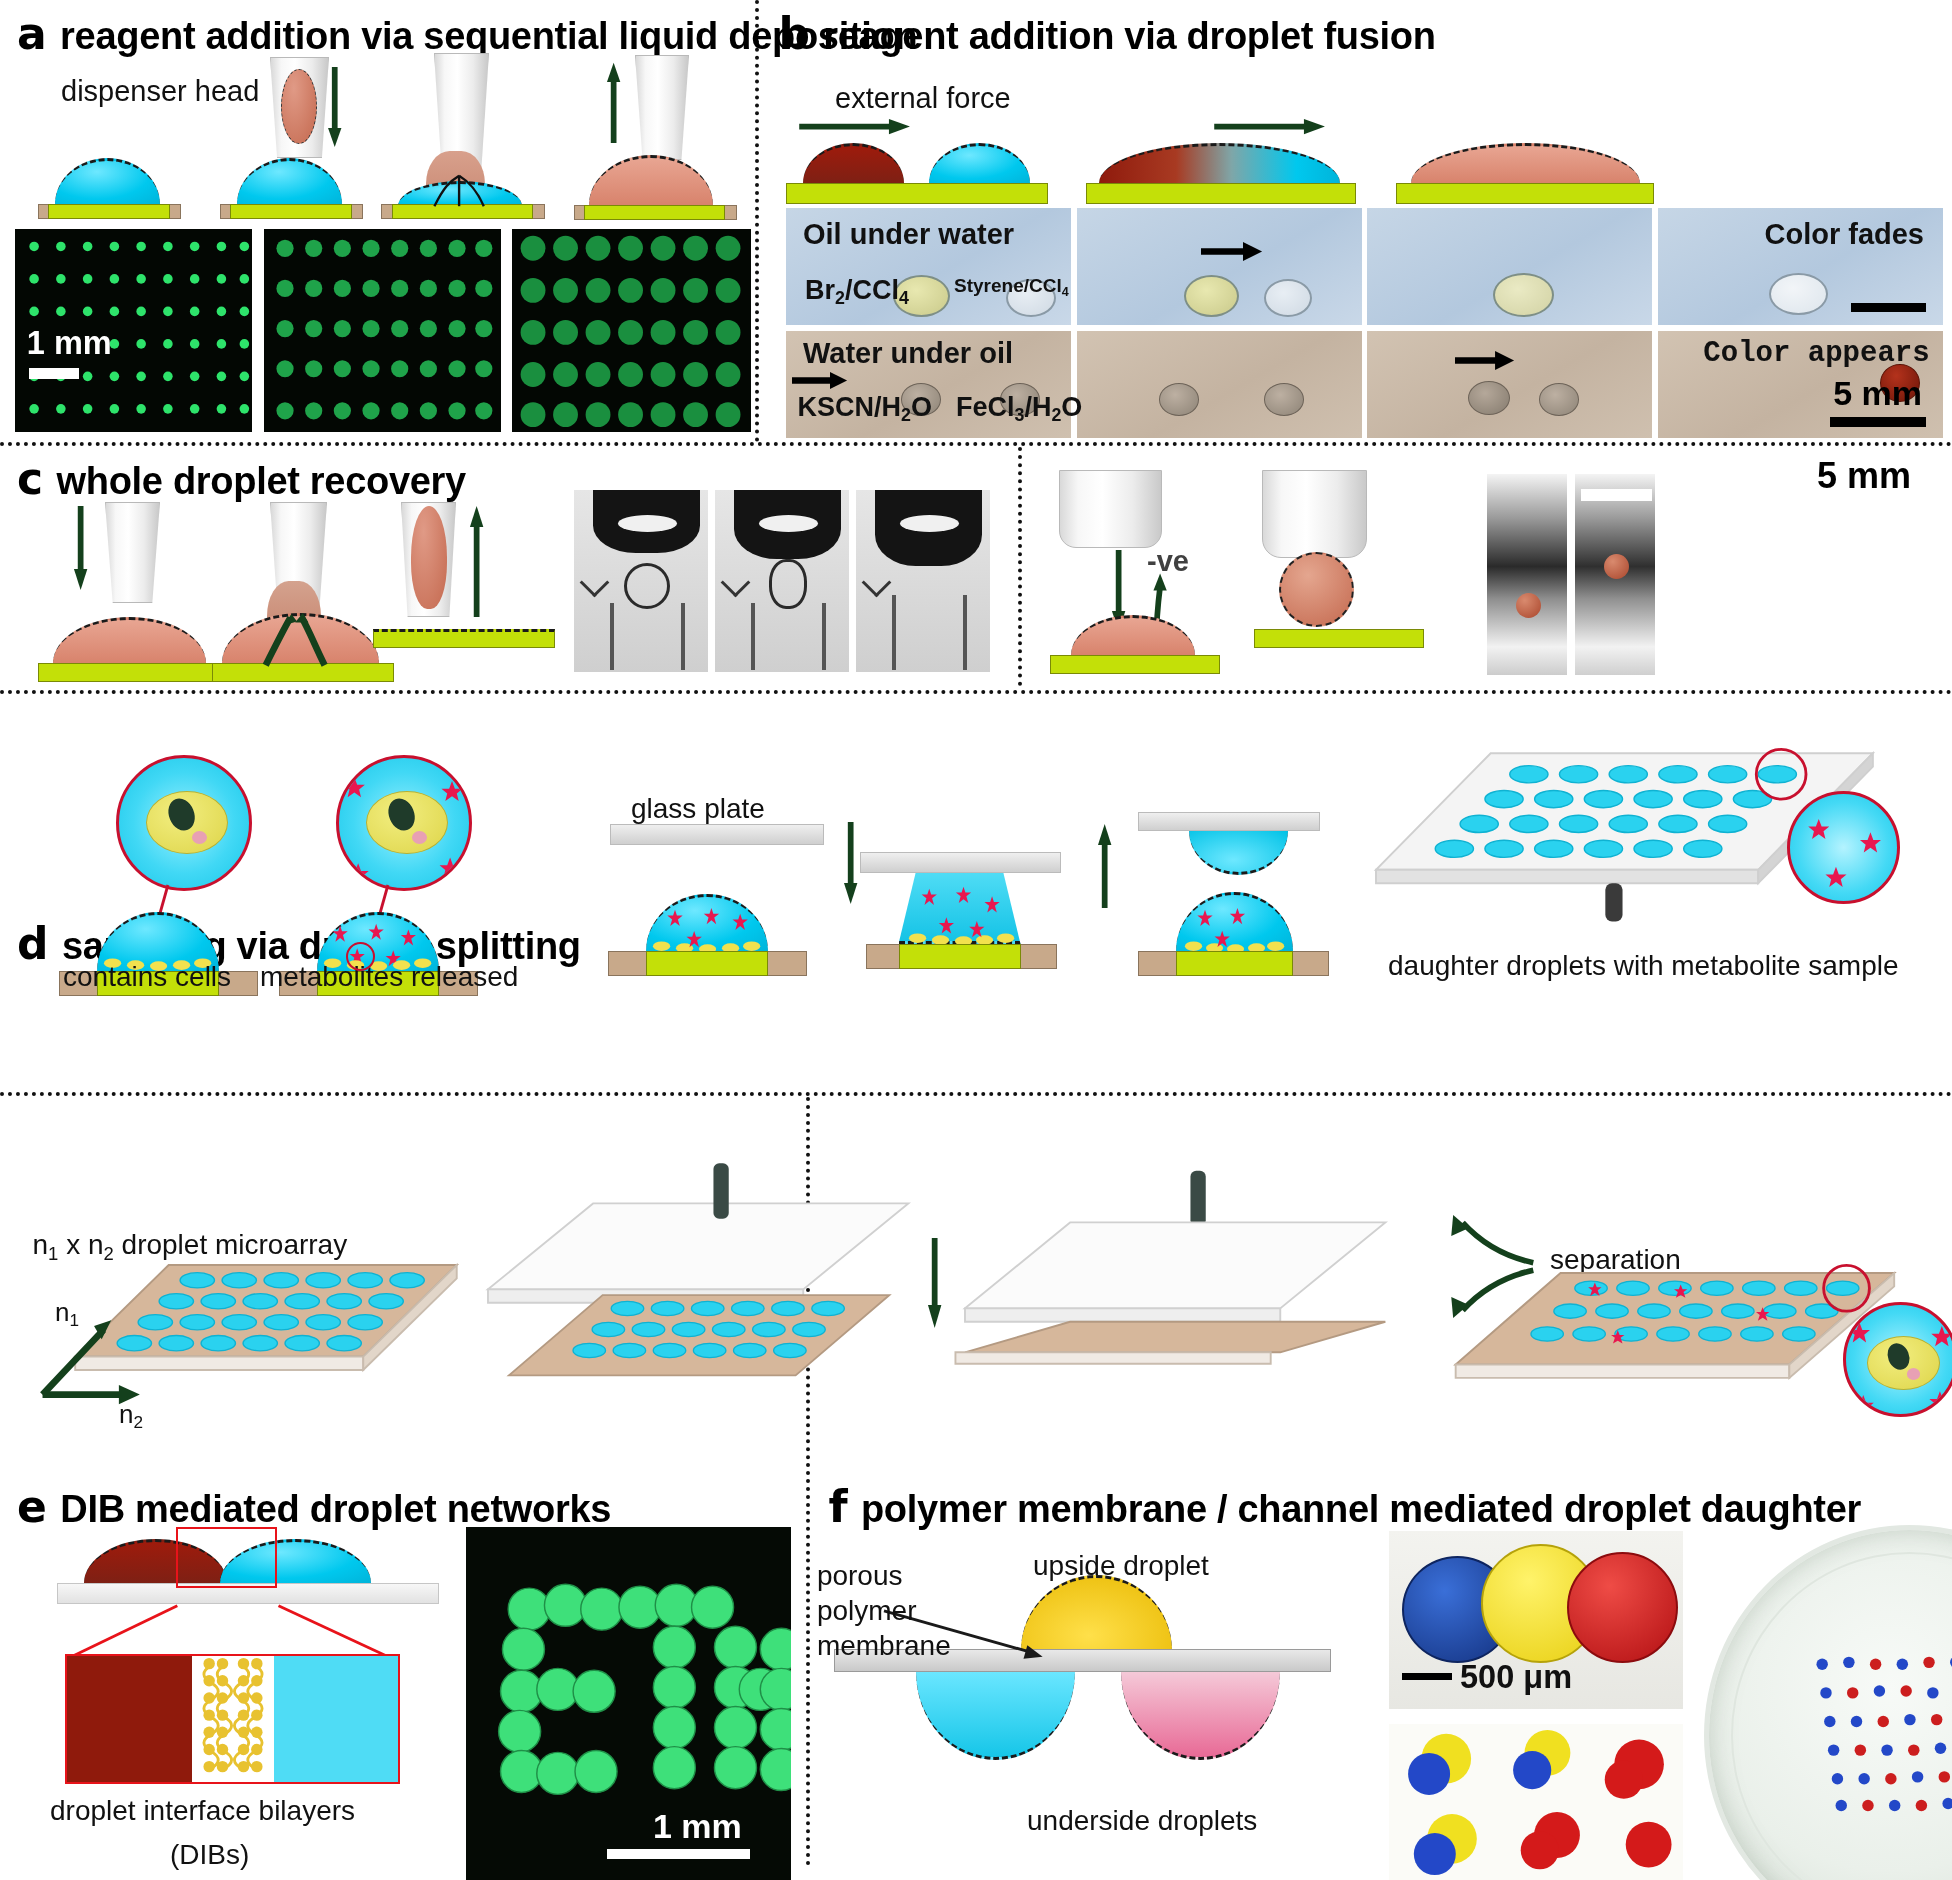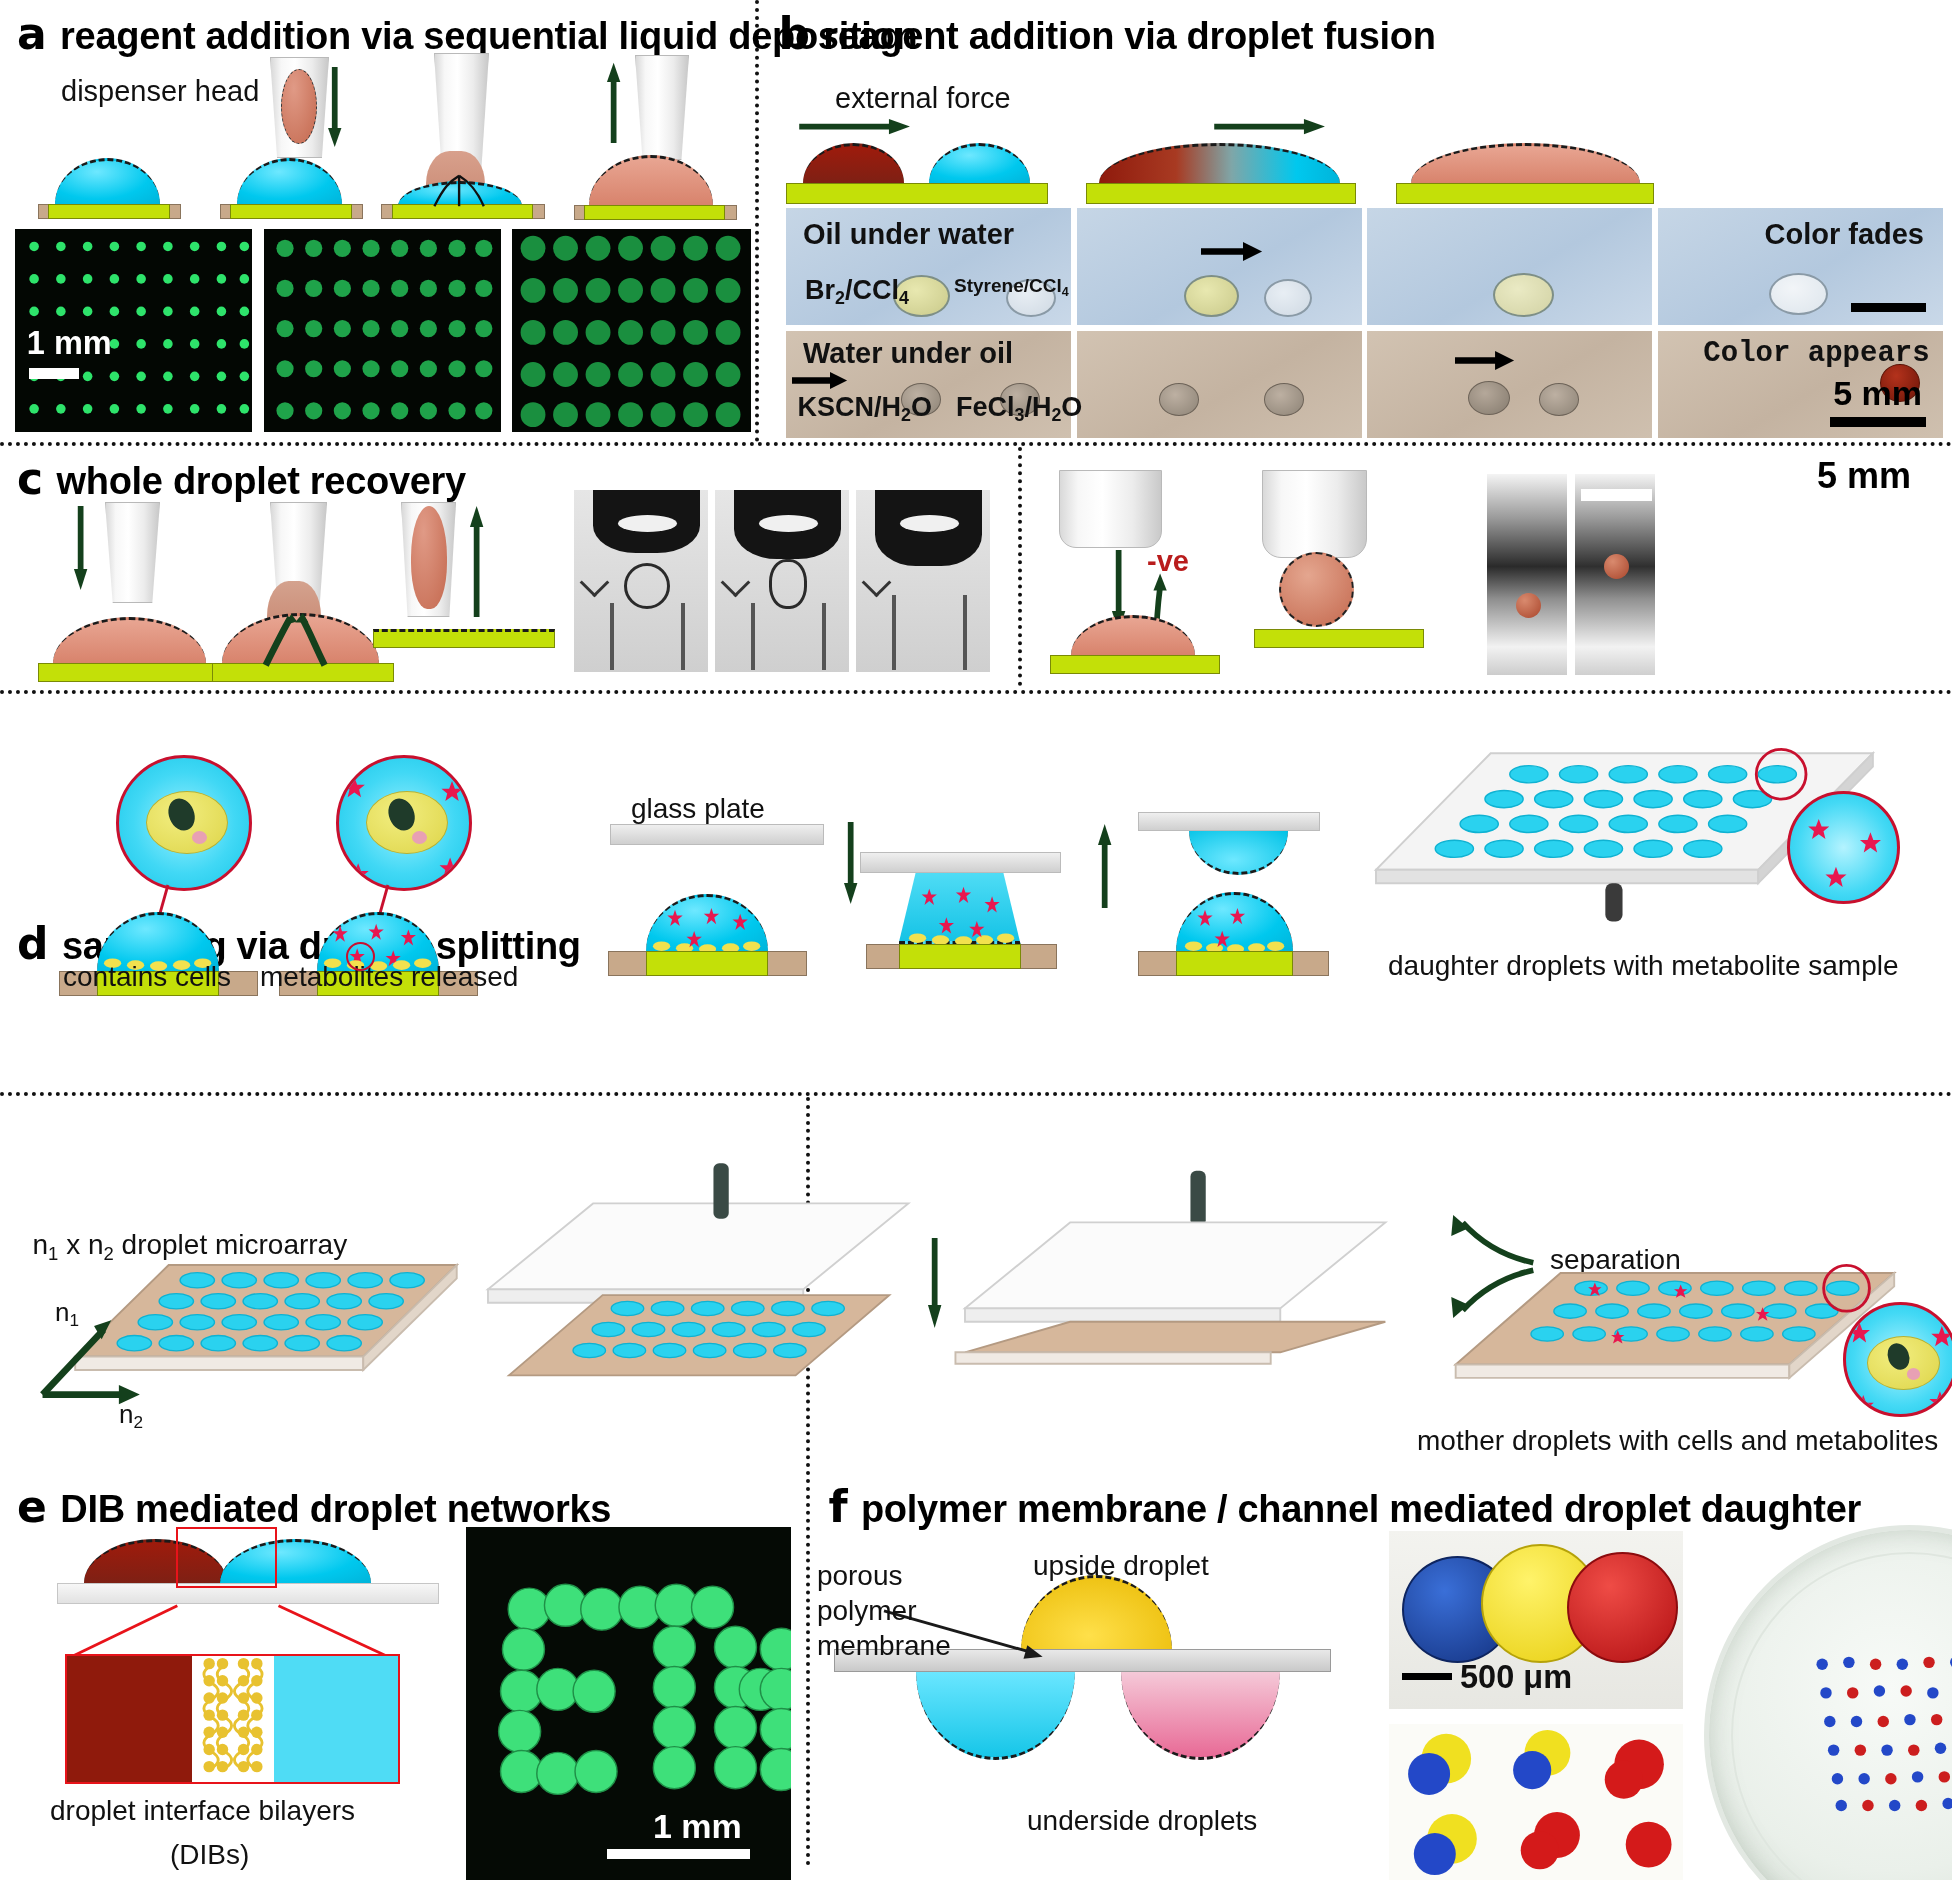--- a/index.html
+++ b/index.html
@@ -415,21 +415,21 @@
       <div style="position:absolute; left:9.6px; top:82px; width:21px; height:21px; border-left:3.8px solid #333; border-bottom:3.8px solid #333; transform:rotate(-45deg);"></div>
       <div style="position:absolute; left:107px; top:105px; width:3.8px; height:75px; background:#555;"></div>
       <div style="position:absolute; left:36px; top:105px; width:3.8px; height:75px; background:#555;"></div>
     </div>
 
     <div style="position:absolute; right:42px; top:7.6px; font-size:36px; font-weight:bold; color:#000;">5 mm</div>
     <svg style="position:absolute; left:1107px; top:103px;" width="29" height="84" viewBox="0 0 30 88">
       <line x1="12" y1="0" x2="12" y2="66" stroke="#14401c" stroke-width="6"></line>
       <polygon points="5,64 19,64 12,86" fill="#14401c"></polygon>
     </svg>
-    <div style="position:absolute; left:1147px; top:98px; font-size:29px; font-weight:bold; color:#b91c1c;">-ve</div>
+    <div style="position:absolute; left:1147px; top:98px; font-size:29px; font-weight:bold; color:#404040;">-ve</div>
     <svg style="position:absolute; left:1143px; top:126px;" width="38" height="73" viewBox="0 0 40 76">
       <path d="M14 72 C14 46, 16 30, 18 14" stroke="#14401c" stroke-width="6" fill="none"></path>
       <polygon points="11,18 25,18 18,0" fill="#14401c"></polygon>
     </svg>
     <div class="pipette" style="left:1059px; top:23px; width:103px; height:78px; border-radius:0 0 17px 17px;"></div>
     <div style="position:absolute; left:1050px; top:168px;">
       <div class="drop-salmon dome" style="left:21px; top:0; width:124px; height:40px; position:absolute; border-top:3.8px dashed #1a1a1a;"></div>
       <div class="substrate" style="left:0; top:40px; width:170px; height:19px;"></div>
     </div>
 
@@ -800,21 +800,20 @@
         <svg style="position:absolute; inset:0;" width="115" height="115" viewBox="0 0 120 120">
           <g fill="#e8174f">
             <polygon points="14,18 17,26 25,26 19,31 21,39 14,34 7,39 9,31 3,26 11,26"></polygon>
             <polygon points="100,22 103,30 111,30 105,35 107,43 100,38 93,43 95,35 89,30 97,30"></polygon>
             <polygon points="18,94 21,102 29,102 23,107 25,115 18,110 11,115 13,107 7,102 15,102"></polygon>
             <polygon points="98,90 101,98 109,98 103,103 105,111 98,106 91,111 93,103 87,98 95,98"></polygon>
           </g>
         </svg>
       </div>
     </div>
-    <div class="lbl" style="left:1417px; top:206px; font-size:28px;">mother droplets with cells and metabolites</div>
   </div>
 
   <div class="panel" style="left:0; top:1101px; width:806px; height:779px;">
     <div class="ptitle" style="position:absolute; left:17px; top:380px;">
       <span class="pletter">e</span>
       <span class="ptext">DIB mediated droplet networks</span>
     </div>
 
     <div style="position:absolute; left:57px; top:430px; width:401px; height:86px;">
       <div class="drop-red dome" style="position:absolute; left:27px; top:7.6px; width:143px; height:44px; border-top:3.8px dashed #1a1a1a;"></div>

